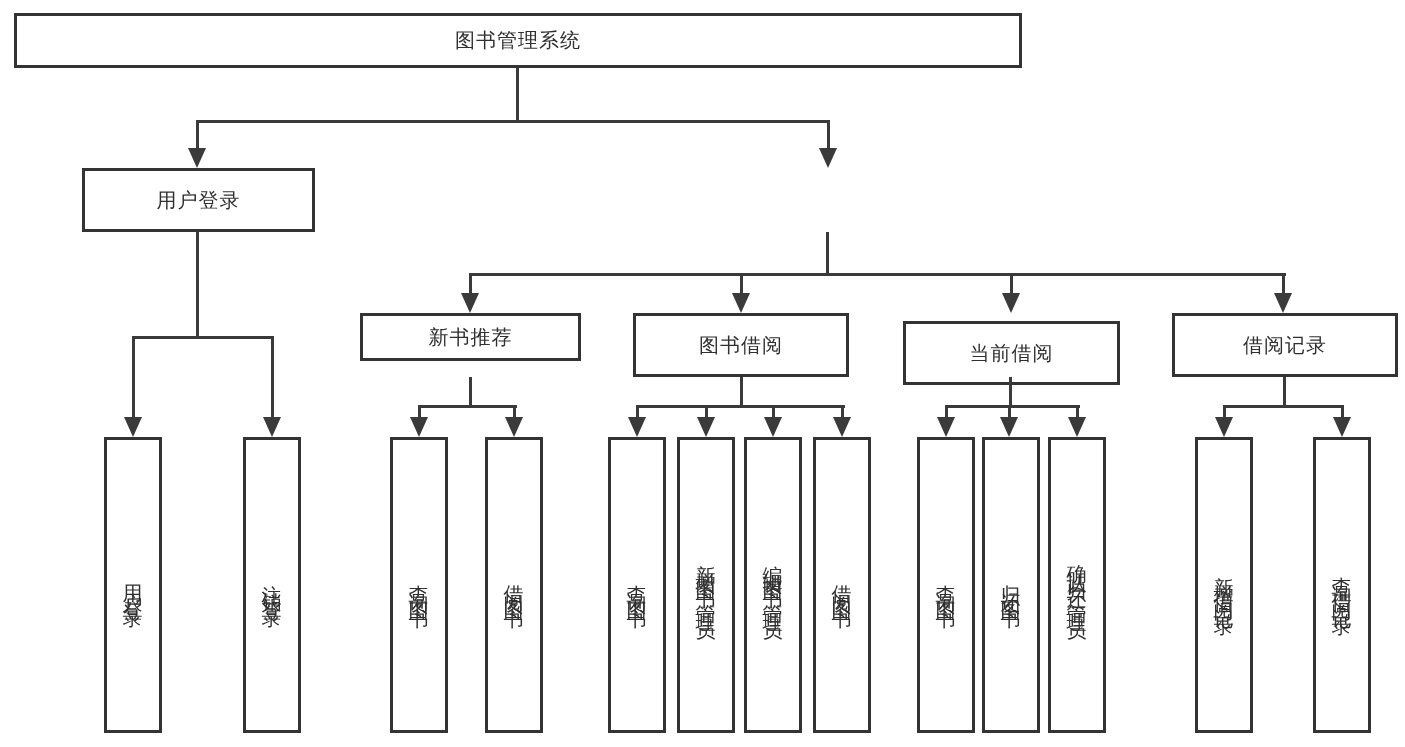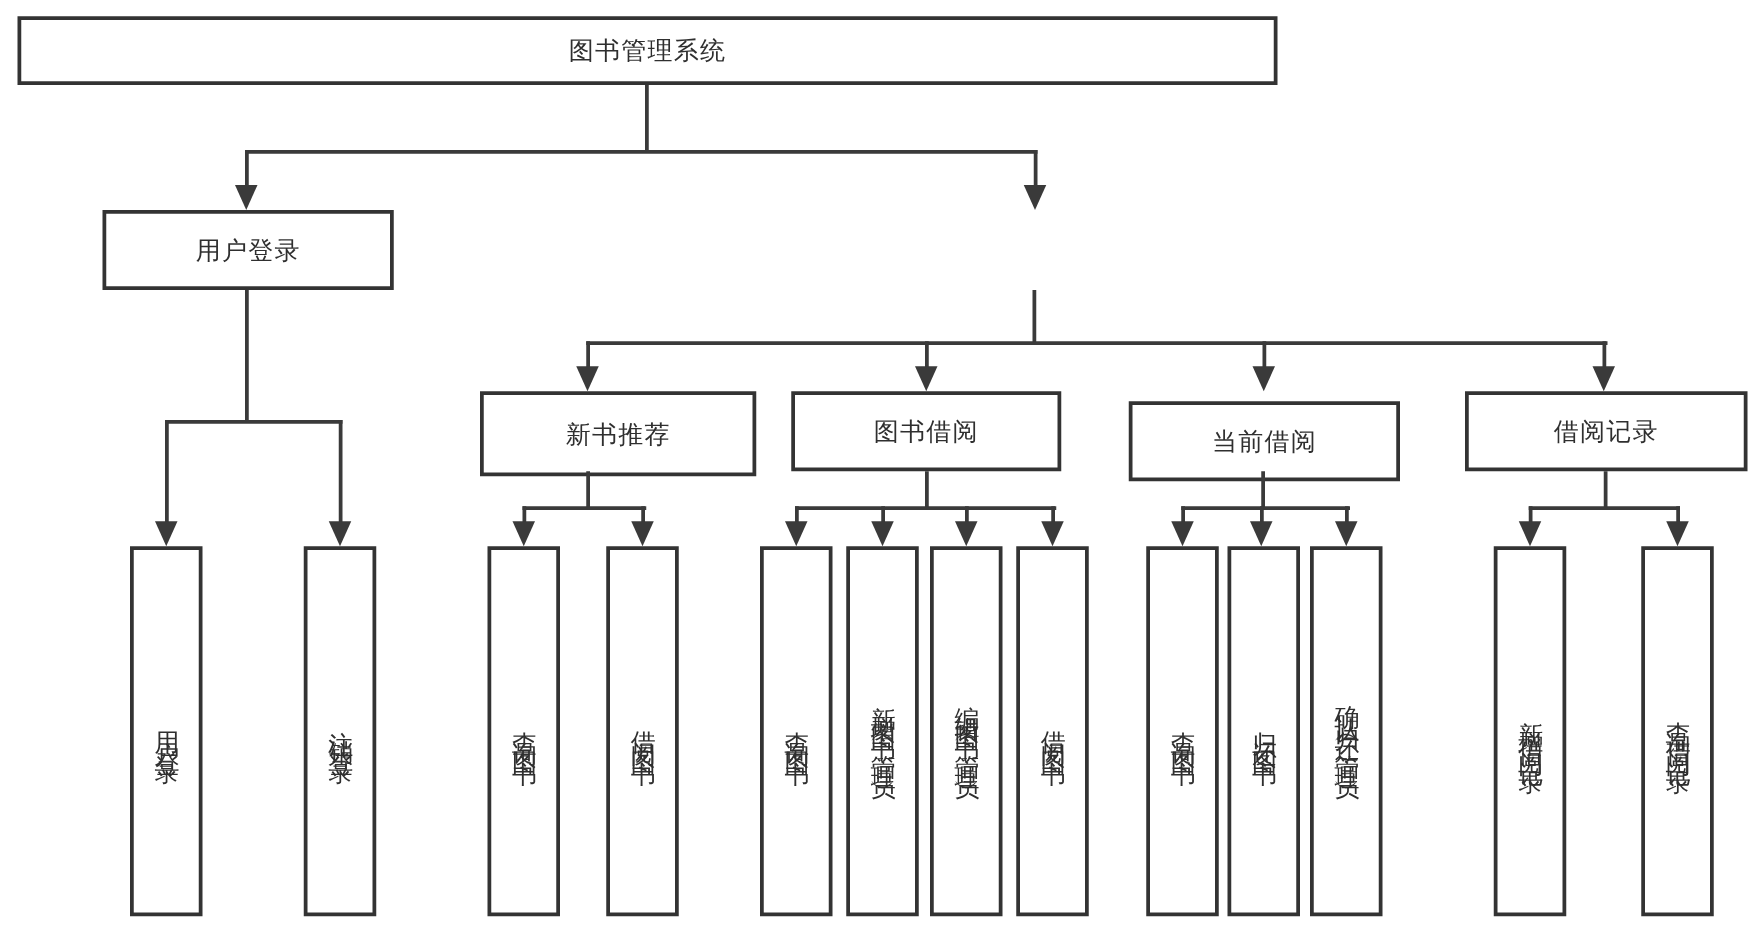--- a/index.html
+++ b/index.html
@@ -112,21 +112,21 @@
   </div>
   <div class="arrow" style="left:1002px;top:273px;height:40px;">
     <div class="shaft"></div>
       <div class="head"></div>
   </div>
   <div class="arrow" style="left:1274px;top:273px;height:40px;">
     <div class="shaft"></div>
       <div class="head"></div>
   </div>
 
-  <div class="box" style="left:360px;top:313px;width:221px;height:68px;margin-left:24px;">新书推荐</div>
+  <div class="box" style="left:360px;top:313px;width:221px;height:48px;">新书推荐</div>
   <div class="box" style="left:633px;top:313px;width:216px;height:64px;">图书借阅</div>
   <div class="box" style="left:903px;top:321px;width:217px;height:64px;">当前借阅</div>
   <div class="box" style="left:1172px;top:313px;width:226px;height:64px;">借阅记录</div>
 
   <div class="vline" style="left:469px;top:377px;height:30px;"></div>
   <div class="hline" style="left:418px;top:405px;width:99px;"></div>
   <div class="arrow" style="left:410px;top:405px;height:32px;">
     <div class="shaft"></div>
       <div class="head"></div>
   </div>

